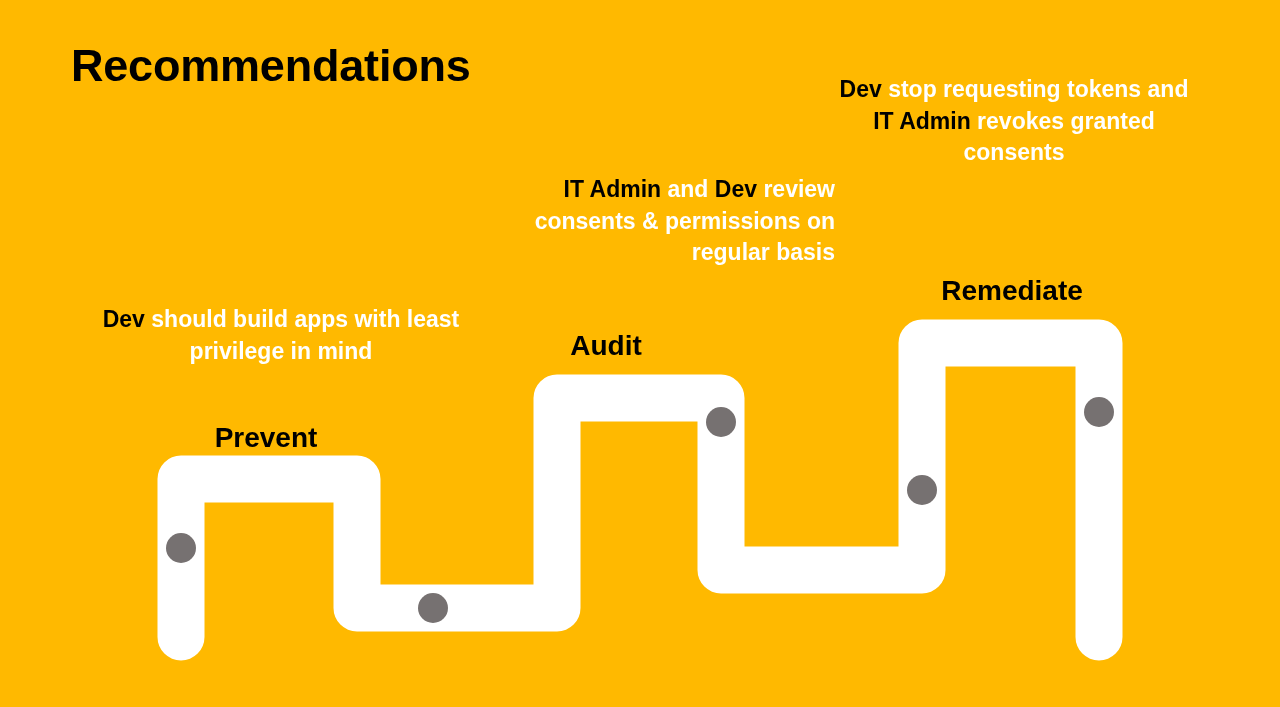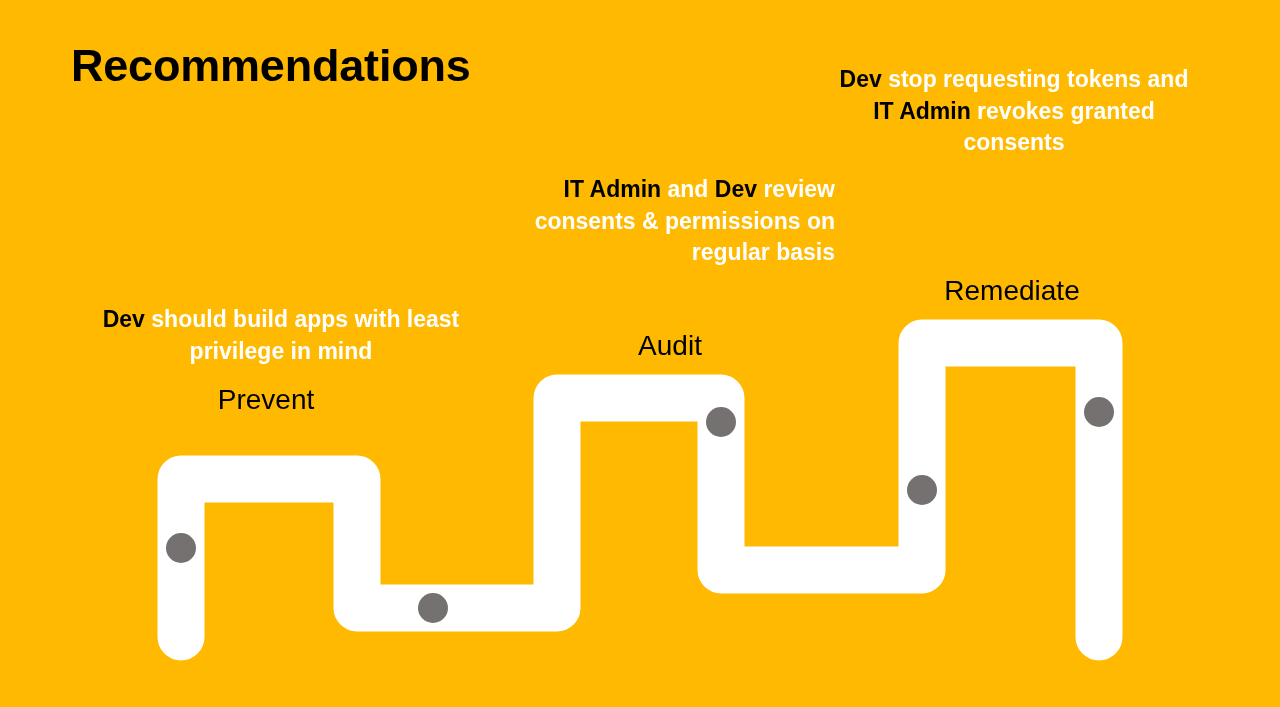--- a/index.html
+++ b/index.html
@@ -34,47 +34,47 @@
     font-size: 45px;
     font-weight: bold;
     color: #000000;
     letter-spacing: -0.2px;
     line-height: 1.15;
     white-space: nowrap;
   }
   .stage-label {
     position: absolute;
     font-size: 28px;
-    font-weight: normal;
+    font-weight: bold;
     color: #000000;
     white-space: nowrap;
     text-align: center;
     transform: translateX(-50%);
     line-height: 1.2;
   }
   .callout {
     position: absolute;
     font-size: 23px;
     font-weight: bold;
     color: #FFFFFF;
     text-align: center;
     transform: translateX(-50%);
     line-height: 1.38;
   }
   .callout .role {
     color: #000000;
   }
   
-  #stage-label-0 { left: 266px; top: 383px; }
-  #stage-label-1 { left: 670px; top: 329px; }
+  #stage-label-0 { left: 266px; top: 421px; }
+  #stage-label-1 { left: 606px; top: 329px; }
   #stage-label-2 { left: 1012px; top: 274px; }
   
   #callout-0 { left: 281px; top: 289px; width: 360px; margin-top: 15px; }
   #callout-1 { left: 655px; top: 174px; width: 360px; text-align: right; }
-  #callout-2 { left: 1014px; top: 64px; width: 360px; }
+  #callout-2 { left: 1014px; top: 74px; width: 360px; }
 </style>
 </head>
 <body>
 
 <div id="slide">
 
   <svg id="path-layer" viewBox="0 0 1280 707" width="1280" height="707" xmlns="http://www.w3.org/2000/svg" aria-hidden="true">
     <polyline id="journey-path" fill="none" stroke="#FFFFFF" stroke-linecap="round" stroke-linejoin="round" points="181,637 181,479 357,479 357,608 557,608 557,398 721,398 721,570 922,570 922,343 1099,343 1099,637" stroke-width="47"></polyline>
     <g id="milestone-dots">
         <circle cx="181" cy="548" r="15" fill="#767171"></circle>

